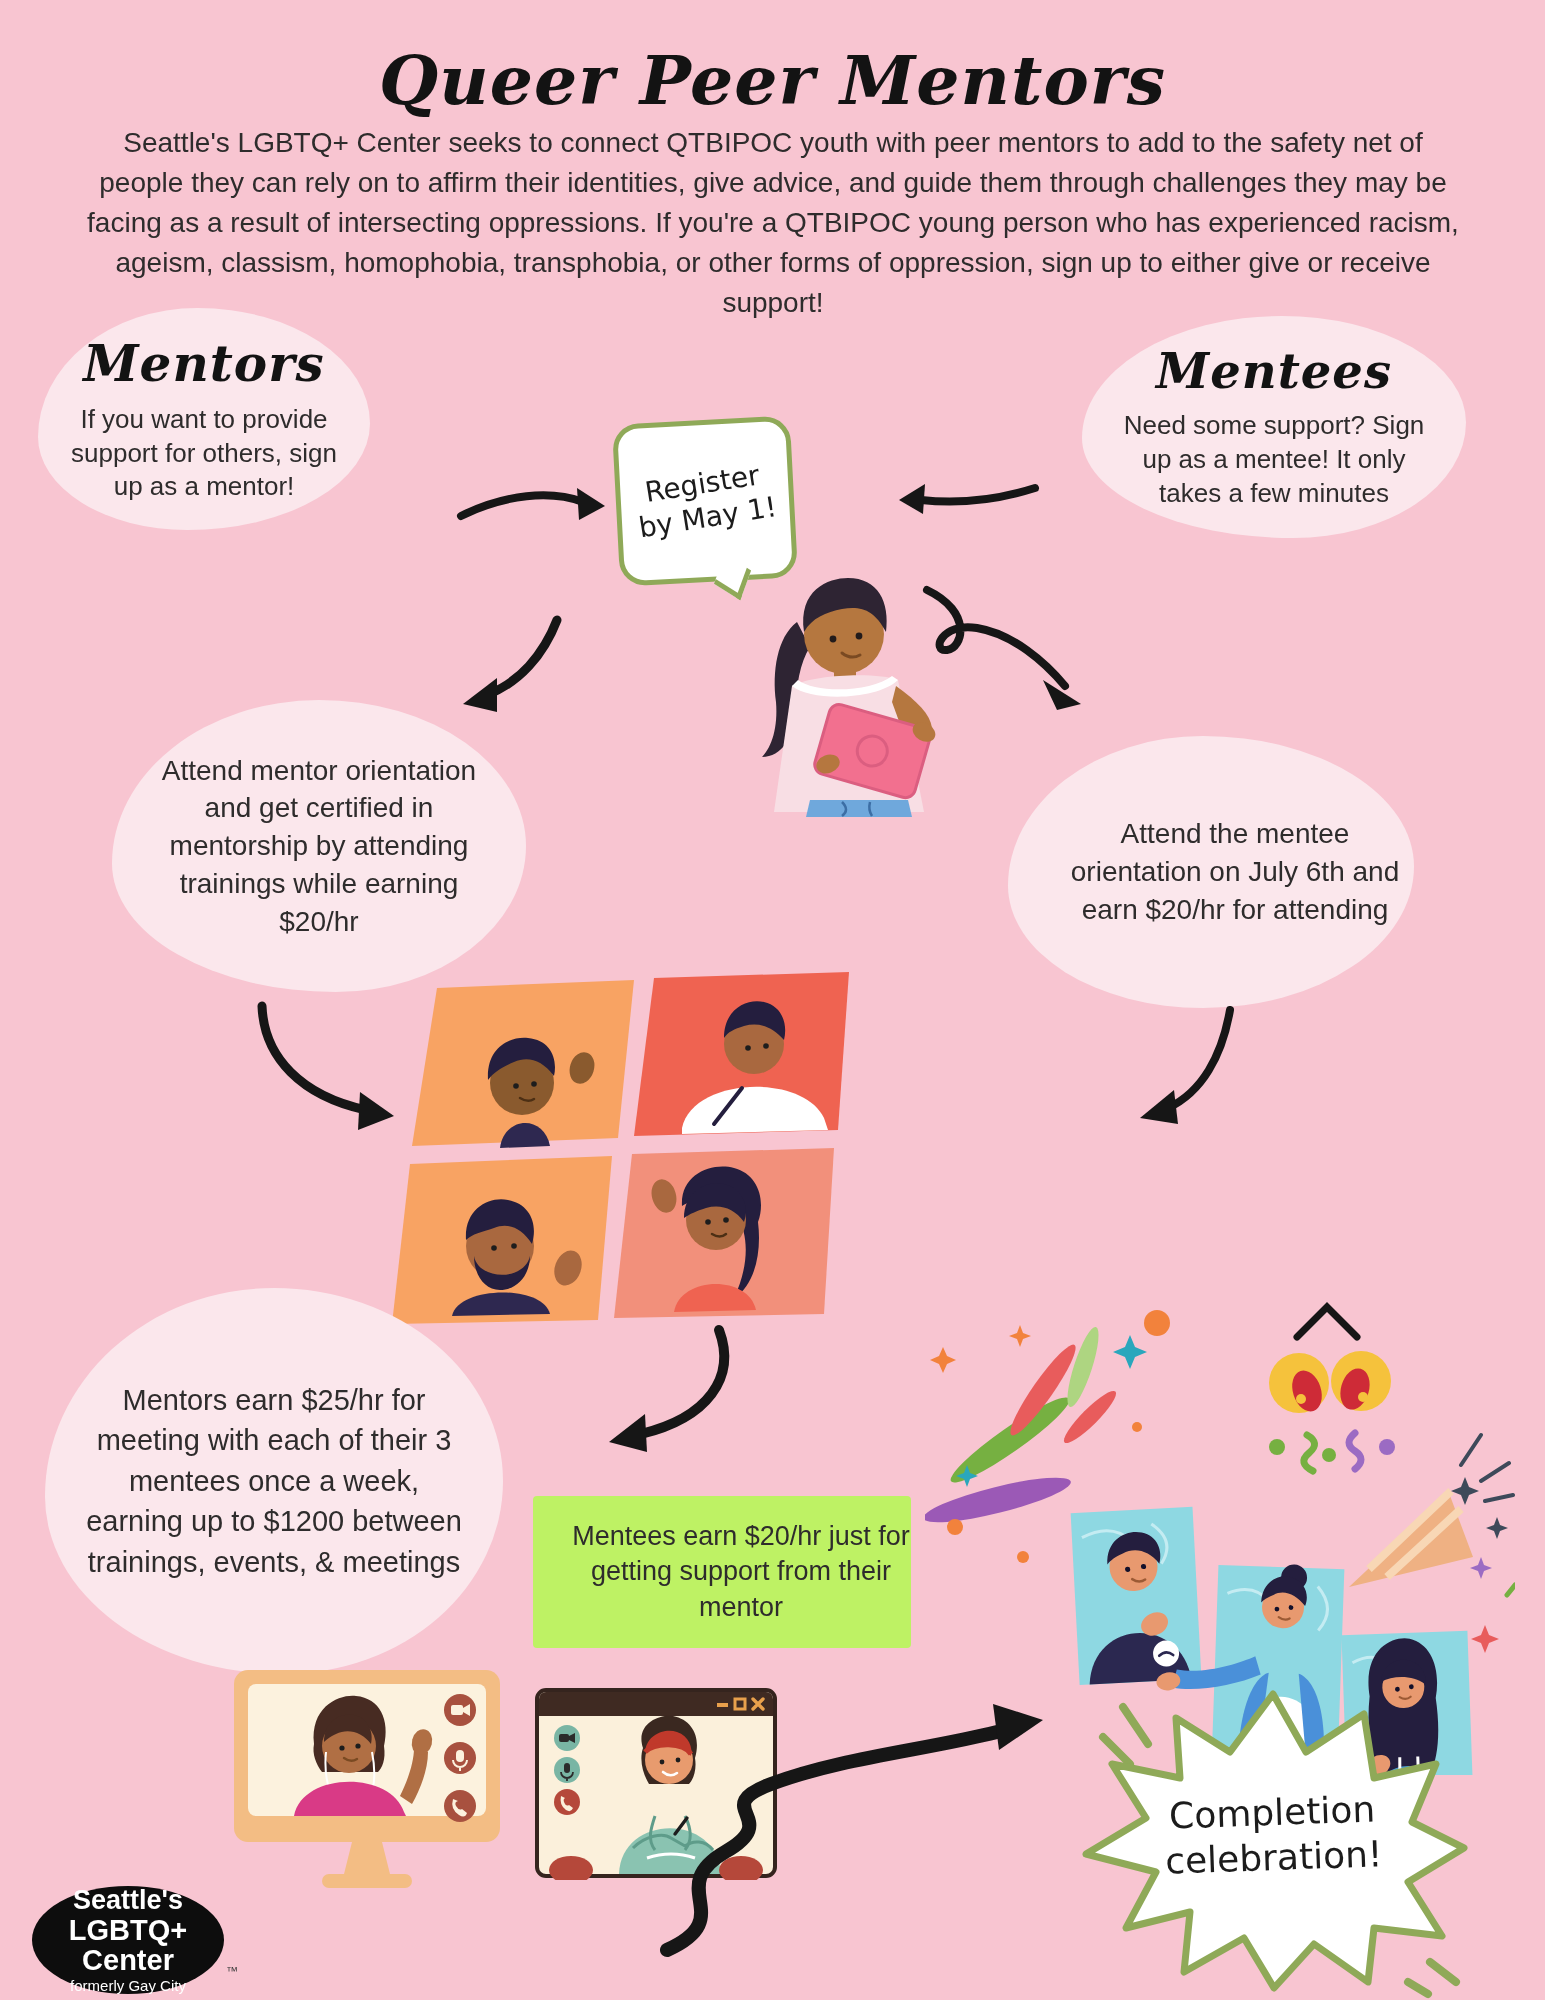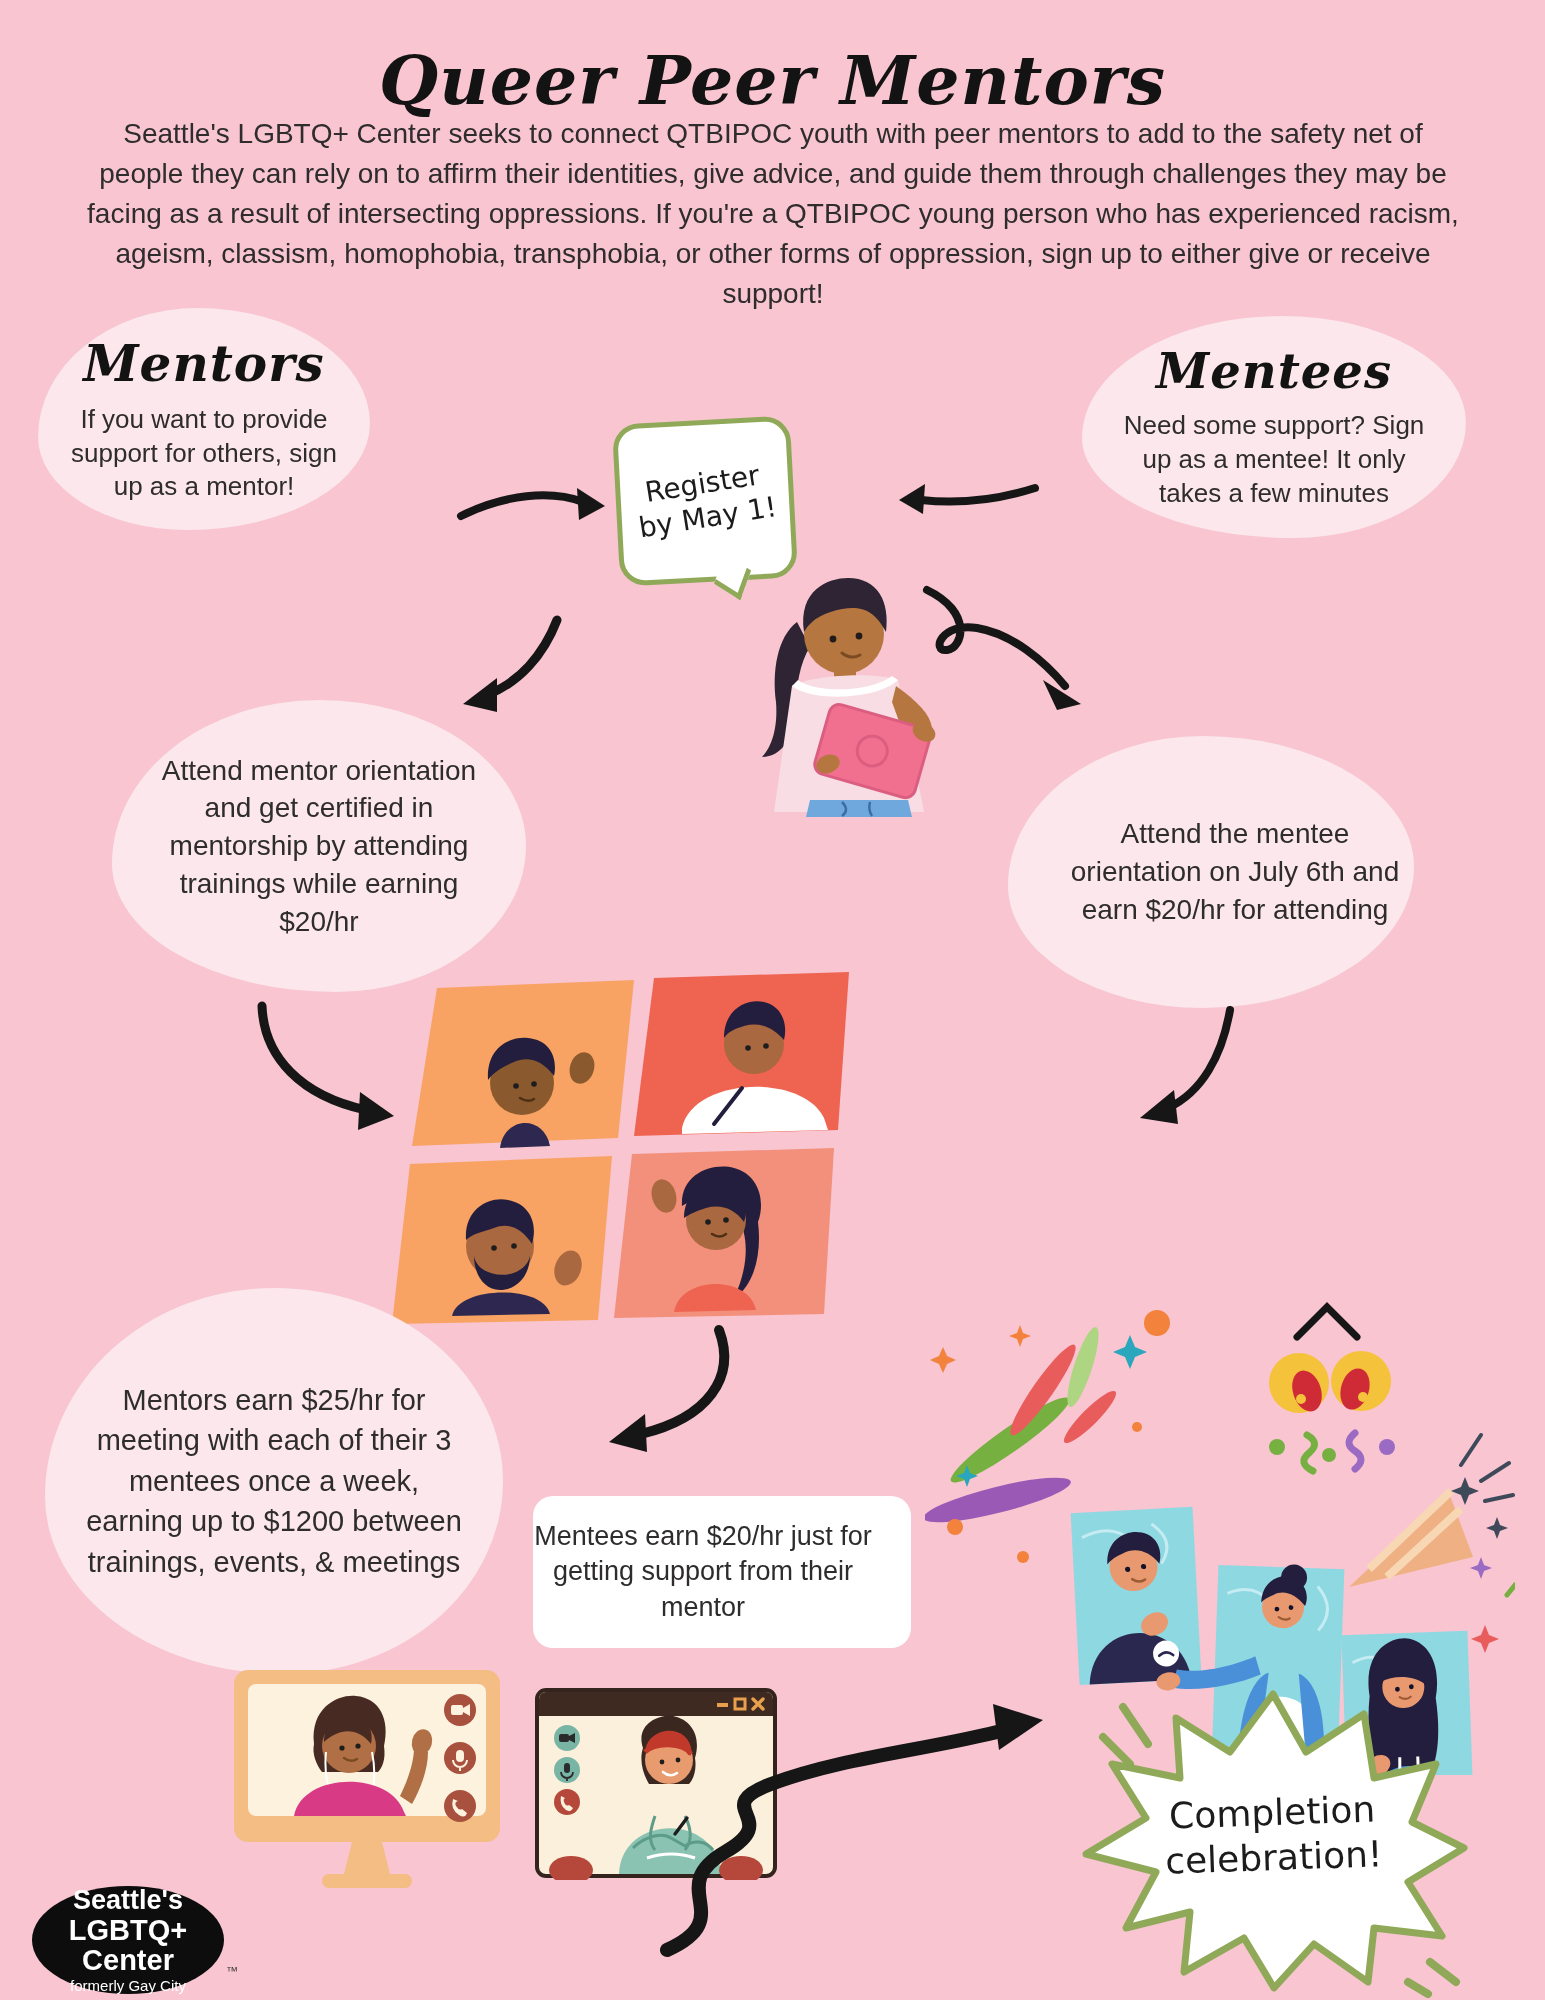--- a/index.html
+++ b/index.html
@@ -11,21 +11,21 @@
   .abs{position:absolute;}
   .script{
     font-family:"DejaVu Serif", serif; font-style:italic; font-weight:bold;
     color:#131313; letter-spacing:1px;
   }
   .hand{ font-family:"DejaVu Sans", sans-serif; color:#1c1c1c; }
   .body-text{ font-family:"Liberation Sans", sans-serif; color:#2E2C2C; text-align:center; }
   .blob{ background:#FBE7EC; position:absolute; display:flex; flex-direction:column;
          align-items:center; justify-content:center; text-align:center; }
   .title{ width:100%; text-align:center; font-size:68px; }
-  .intro{ font-size:28px; line-height:1.43; text-align:center; }
+  .intro{ font-size:28px; line-height:1.43; text-align:center;margin-top:9px; }
   .callout{
     background:#FFFFFF; border:5px solid #8FA958; position:absolute;
     display:flex; align-items:center; justify-content:center; text-align:center;
   }
   .logo-ellipse{
     position:absolute; background:#0D0D0D; border-radius:50%;
     display:flex; flex-direction:column; align-items:center; justify-content:space-between;
     color:#fff; text-align:center; line-height:1.05;
   }
   svg{display:block;}
@@ -155,21 +155,21 @@
 
   <div class="blob" style="left:45px; top:1288px; width:458px; height:386px; border-radius:50% 50% 48% 52% / 54% 50% 50% 46%;">
     <div class="body-text" style="font-size:29px; line-height:1.4; width:388px;">Mentors earn $25/hr for meeting with each of their 3 mentees once a week, earning up to $1200 between trainings, events, &amp; meetings</div>
   </div>
 
   <svg class="abs" style="left:585px; top:1318px;" width="158" height="152" viewBox="0 0 158 152">
     <path d="M134,12 C152,60 122,100 56,116" stroke="#161616" stroke-width="10" fill="none" stroke-linecap="round"></path>
     <polygon points="24,124 60,96 62,134" fill="#161616"></polygon>
   </svg>
 
-  <div class="abs" style="left:533px; top:1496px; width:378px; height:152px; background:#ffffff; border-radius:20px; display:flex; align-items:center; justify-content:flex-start;">
+  <div class="abs" style="left:533px; top:1496px; width:378px; height:152px; background:#bef264; border-radius:4px; display:flex; align-items:center; justify-content:flex-end;">
     <div class="body-text" style="font-size:27px; line-height:1.32; width:340px;">Mentees earn $20/hr just for getting support from their mentor</div>
   </div>
 
   <svg class="abs" style="left:925px; top:1295px;" width="590" height="480" viewBox="0 0 590 480">
     <g>
       <ellipse cx="85" cy="145" rx="72" ry="12" fill="#76B041" transform="rotate(-35 85 145)"></ellipse>
       <ellipse cx="118" cy="95" rx="55" ry="10" fill="#E85C5C" transform="rotate(-55 118 95)"></ellipse>
       <ellipse cx="72" cy="205" rx="76" ry="13" fill="#9B59B6" transform="rotate(-14 72 205)"></ellipse>
       <ellipse cx="158" cy="72" rx="42" ry="9" fill="#AED581" transform="rotate(-72 158 72)"></ellipse>
       <ellipse cx="165" cy="122" rx="36" ry="8" fill="#E85C5C" transform="rotate(-45 165 122)"></ellipse>

